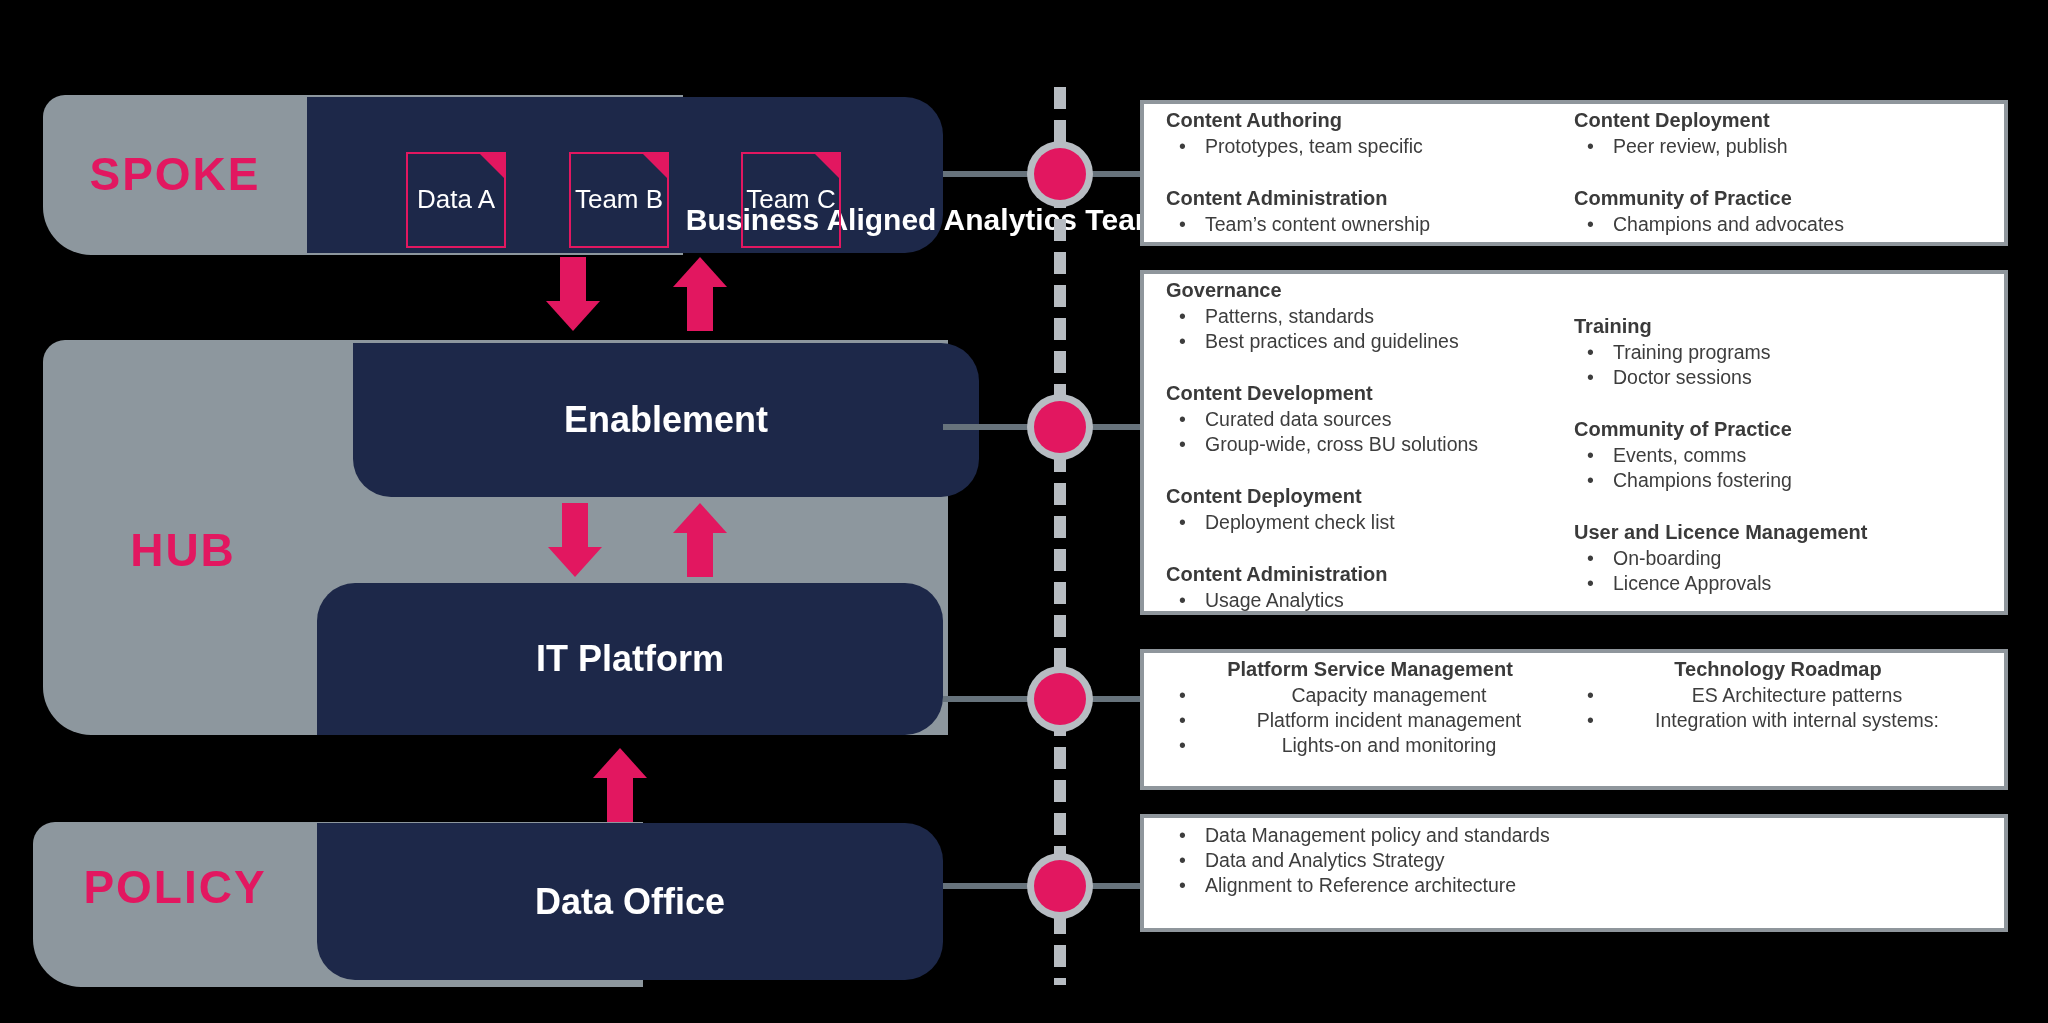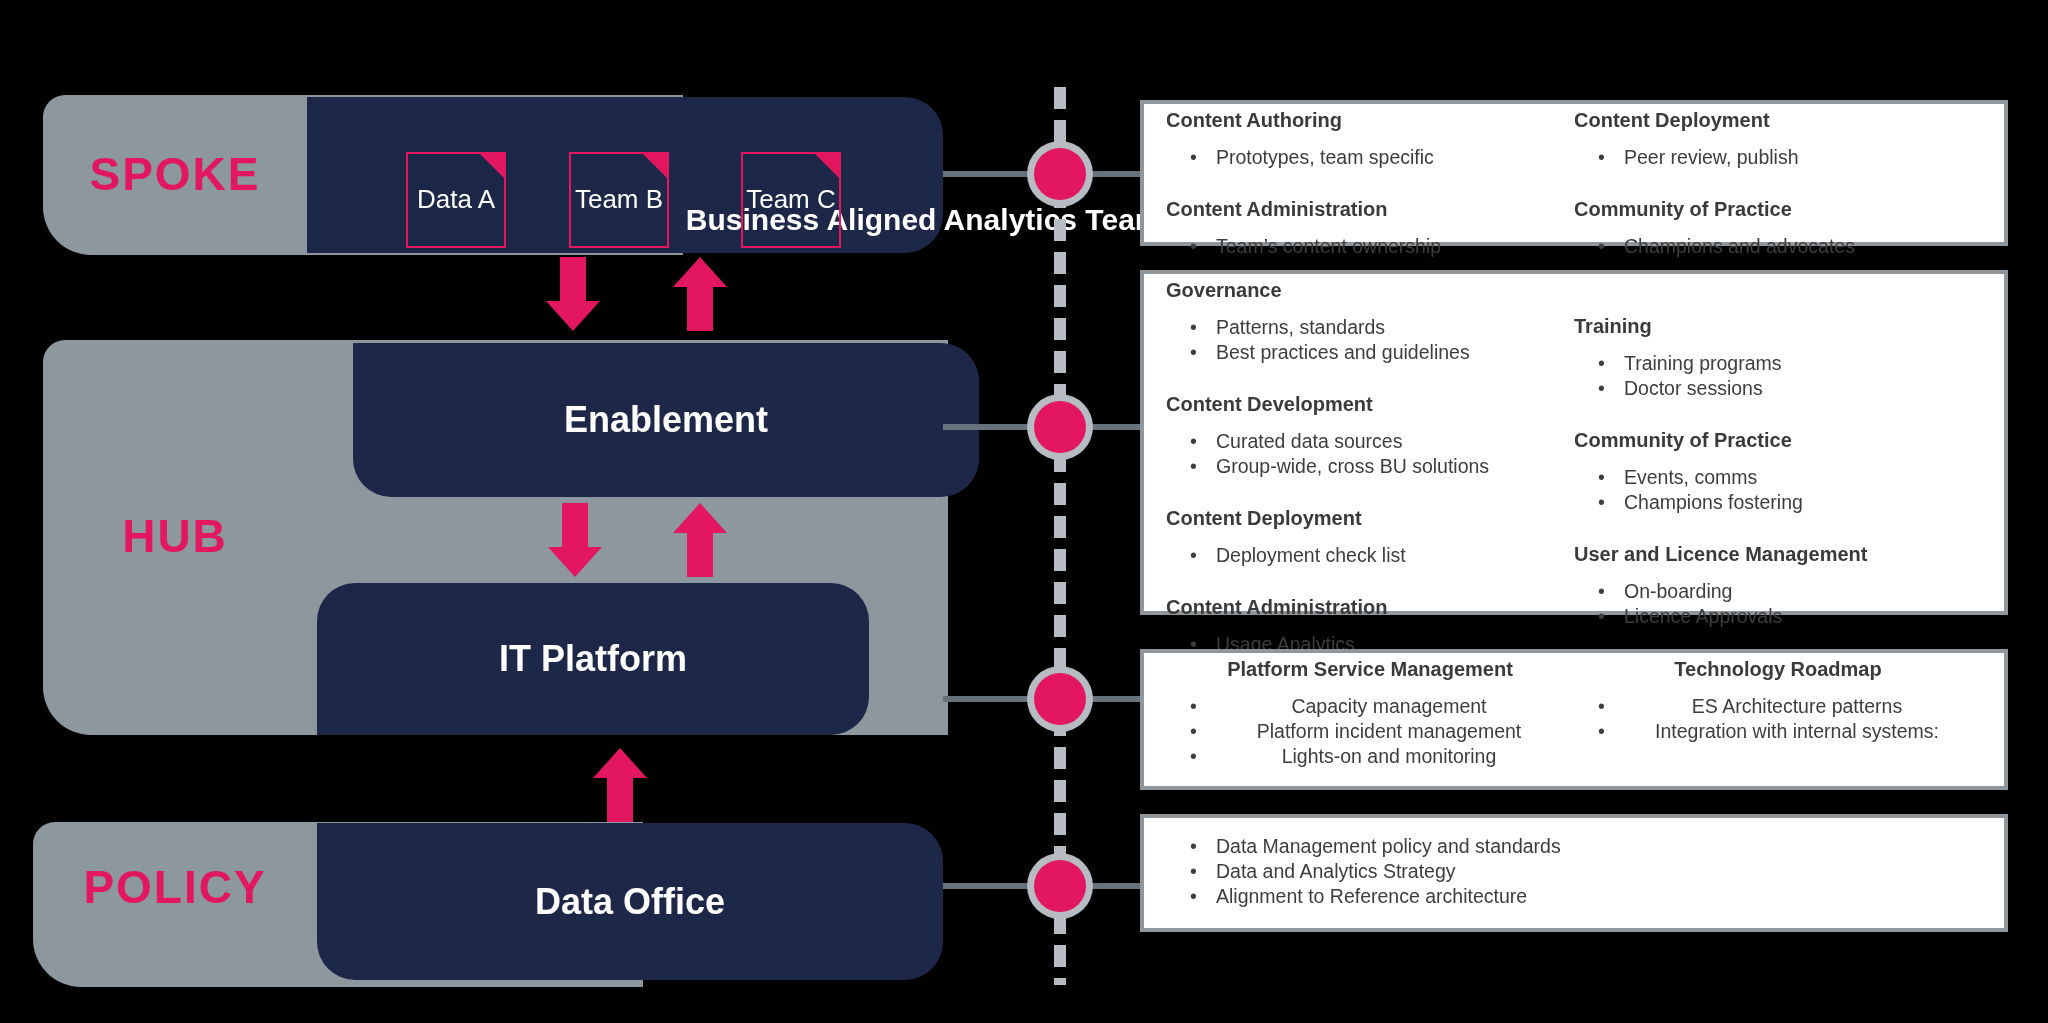--- a/index.html
+++ b/index.html
@@ -9,27 +9,27 @@
   }
   
   .gray-back{position:absolute;background:#8d979e;}
   #spoke-gray{left:43px;top:95px;width:640px;height:160px;border-radius:22px 0 0 48px;}
   #hub-gray{left:43px;top:340px;width:905px;height:395px;border-radius:22px 0 0 48px;}
   #policy-gray{left:33px;top:822px;width:610px;height:165px;border-radius:22px 0 0 48px;}
 
   .navy{position:absolute;background:#1d2849;display:flex;align-items:center;justify-content:center;}
   #spoke-navy{left:307px;top:97px;width:636px;height:156px;border-radius:0 38px 38px 0;display:block;}
   #enablement-navy{left:317px;top:343px;width:626px;height:154px;border-radius:0 38px 38px 38px;margin-left:36px;}
-  #itplatform-navy{left:317px;top:583px;width:552px;height:152px;border-radius:38px 38px 38px 0;}
+  #itplatform-navy{left:317px;top:583px;width:626px;height:152px;border-radius:38px 38px 38px 0;}
   #dataoffice-navy{left:317px;top:823px;width:626px;height:157px;border-radius:0 38px 38px 38px;}
 
   .row-label{position:absolute;color:#e21760;font-weight:bold;font-size:46px;letter-spacing:2px;
     display:flex;align-items:center;justify-content:center;text-align:center;}
   #label-spoke{left:43px;top:146px;width:264px;height:56px;}
-  #label-hub{left:43px;top:508px;width:264px;height:56px;}
+  #label-hub{left:43px;top:522px;width:264px;height:56px;padding-left:8px;}
   #label-policy{left:33px;top:859px;width:284px;height:56px;}
 
   .block-title{color:#ffffff;font-weight:bold;font-size:36px;}
   #spoke-title{position:absolute;left:307px;top:106px;width:636px;text-align:center;
     color:#fff;font-weight:bold;font-size:30px;}
 
   .team-box{position:absolute;top:152px;width:100px;height:96px;border:2px solid #e21760;
     box-sizing:border-box;display:flex;align-items:center;justify-content:center;text-align:center;
     color:#fff;font-size:26px;line-height:1.15;}
   #team-a{left:406px;} #team-b{left:569px;} #team-c{left:741px;}
@@ -59,21 +59,21 @@
   
   .panel{position:absolute;left:1140px;width:868px;background:#ffffff;
     border:4px solid #8f969c;box-sizing:border-box;padding:4px 22px;display:flex;}
   #panel-0{top:100px;height:146px;}
   #panel-1{top:270px;height:345px;}
   #panel-2{top:649px;height:141px;text-align:center;}
   #panel-3{top:814px;height:118px;}
   .panel-col{flex:1;min-width:0;}
   .panel-section{margin-bottom:27px;}
   .sec-heading{font-weight:bold;font-size:20px;color:#3a3a3a;line-height:25px;}
-  .bullets{margin:12px;padding:0;list-style:none;}
+  .bullets{margin:1px;padding:0;list-style:none;}
   .bullets li{font-size:19.5px;color:#3d3d3d;line-height:25px;padding-left:38px;position:relative;}
   .bullets li::before{content:"\2022";position:absolute;left:12px;}
 </style>
 </head>
 <body>
 
 <div id="stage">
 
   <div class="gray-back" id="spoke-gray"></div>
   <div class="navy" id="spoke-navy">

